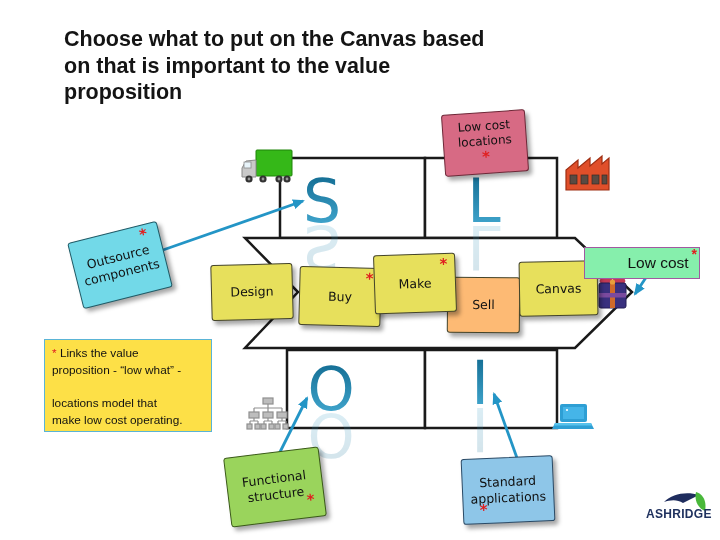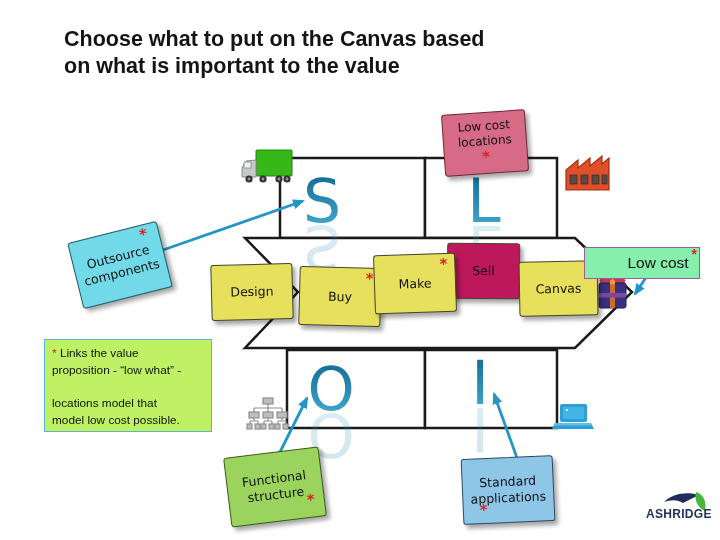--- a/index.html
+++ b/index.html
@@ -12,57 +12,58 @@
   .reflect{opacity:0.18;}
   
   .note{position:absolute;border:1.6px solid #44442a;border-radius:3px;
       display:flex;align-items:center;justify-content:center;flex-direction:column;
       text-align:center;font-family:"DejaVu Sans",sans-serif;font-size:12.5px;
       color:#111;box-shadow:3px 4px 4px rgba(0,0,0,0.35);line-height:1.25;}
   .note .ast{position:absolute;color:#e02020;font-weight:bold;font-size:15px;}
   .n-design {left:211px;top:264px;width:80px;height:54px;background:#e7e05c;transform:rotate(-1.5deg);}
   .n-buy    {left:299px;top:267px;width:80px;height:57px;background:#e7e05c;transform:rotate(1.5deg);}
   .n-make   {left:374px;top:254px;width:80px;height:57px;background:#e7e05c;transform:rotate(-2deg);}
-  .n-sell   {left:447px;top:243px;width:71px;height:54px;background:#be185d;transform:rotate(0.5deg);}
+  .n-sell   {left:447px;top:277px;width:71px;height:54px;background:#fdba74;transform:rotate(0.5deg);}
   .n-service{left:519px;top:261px;width:77px;height:53px;background:#e7e05c;transform:rotate(-1deg);}
   .n-buy .ast, .n-make .ast{top:1px;right:7px;}
   .n-pink   {left:443px;top:112px;width:82px;height:60px;background:#d76a84;transform:rotate(-4deg);
              border-color:#6e2838;font-size:12px;}
   .n-pink .ast{position:static;margin-top:-1px;}
   .n-cyan   {left:74px;top:231px;width:90px;height:66px;background:#72d9e8;transform:rotate(-14deg);
              border-color:#1f5a66;}
   .n-cyan .ast{top:0px;right:11px;}
   .n-green  {left:227px;top:452px;width:94px;height:68px;background:#9ad45c;transform:rotate(-7deg);
              border-color:#3a5a18;}
   .n-green .ast{right:9px;bottom:7px;}
   .n-blue   {left:462px;top:457px;width:90px;height:64px;background:#8ec6e8;transform:rotate(-2.5deg);
              border-color:#2a4a66;}
   .n-blue .ast{left:16px;bottom:3px;}
   
   .lowcost{position:absolute;left:584px;top:247px;width:82px;height:30px;background:#86efac;
       border:1.6px solid #a05aa0;display:flex;align-items:center;justify-content:center;
       font-size:15.5px;color:#111;padding-left:32px;}
   .lowcost .ast{position:absolute;top:-2px;right:2px;color:#e02020;font-weight:bold;font-size:14px;}
   
-  .footnote{position:absolute;left:44px;top:339px;width:168px;height:93px;background:#bef264;
+  .footnote{position:absolute;left:44px;top:339px;width:168px;height:93px;background:#fde047;
       border:1.6px solid #5ab4d6;padding:5px 7px;box-sizing:border-box;
       font-size:11.8px;line-height:1.42;color:#111;}
   .footnote .ast{color:#e02020;}
   
   .logo-text{position:absolute;left:646px;top:507px;font-weight:700;font-size:12px;
       letter-spacing:0.3px;color:#20325f;}
 </style>
 </head>
 <body>
 
 <div class="slide">
 
   <div class="slide-title">
     <div>Choose what to put on the Canvas based</div>
-    <div>on what is important to the value</div>
+    <div>on that is important to the value</div>
+    <div>proposition</div>
   </div>
 
   <svg class="diagram" width="720" height="540" viewBox="0 0 720 540">
     <defs>
       <linearGradient id="lg" x1="0" y1="0" x2="0" y2="1">
         <stop offset="0" stop-color="#0c648a"></stop>
         <stop offset="1" stop-color="#49b0d8"></stop>
       </linearGradient>
       <marker id="ah" markerUnits="userSpaceOnUse" markerWidth="13" markerHeight="11" refX="10" refY="5" orient="auto">
         <path d="M0,0 L12,5 L0,10 Z" fill="#2395c6"></path>
@@ -196,18 +197,18 @@
     <span>Low cost</span>
     <span class="ast">*</span>
   </div>
 
   <div class="footnote">
     <span class="ast">*</span>
     <span>Links the value</span><br>
     <span>proposition - “low what” -</span><br>
     <br>
     <span>locations model that</span><br>
-    <span>model low cost possible.</span>
+    <span>make low cost operating.</span>
   </div>
 
   <div class="logo-text">ASHRIDGE</div>
 
 </div>
 
 </body></html>

